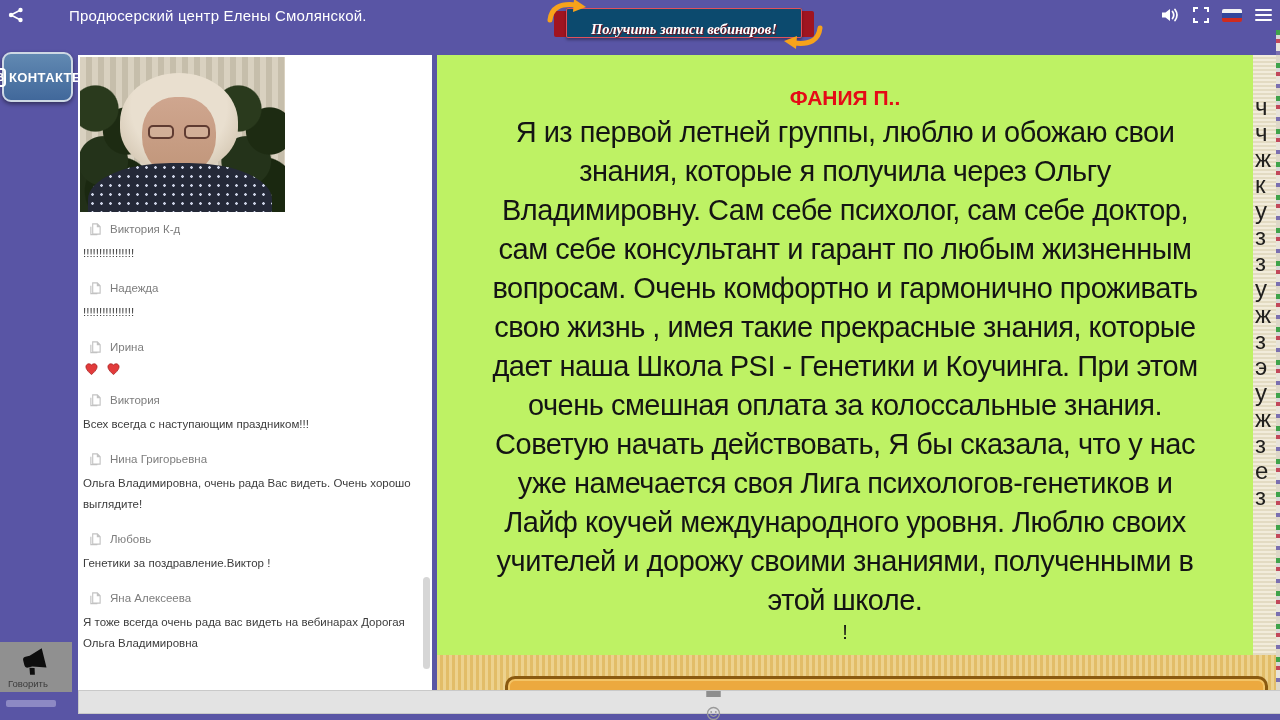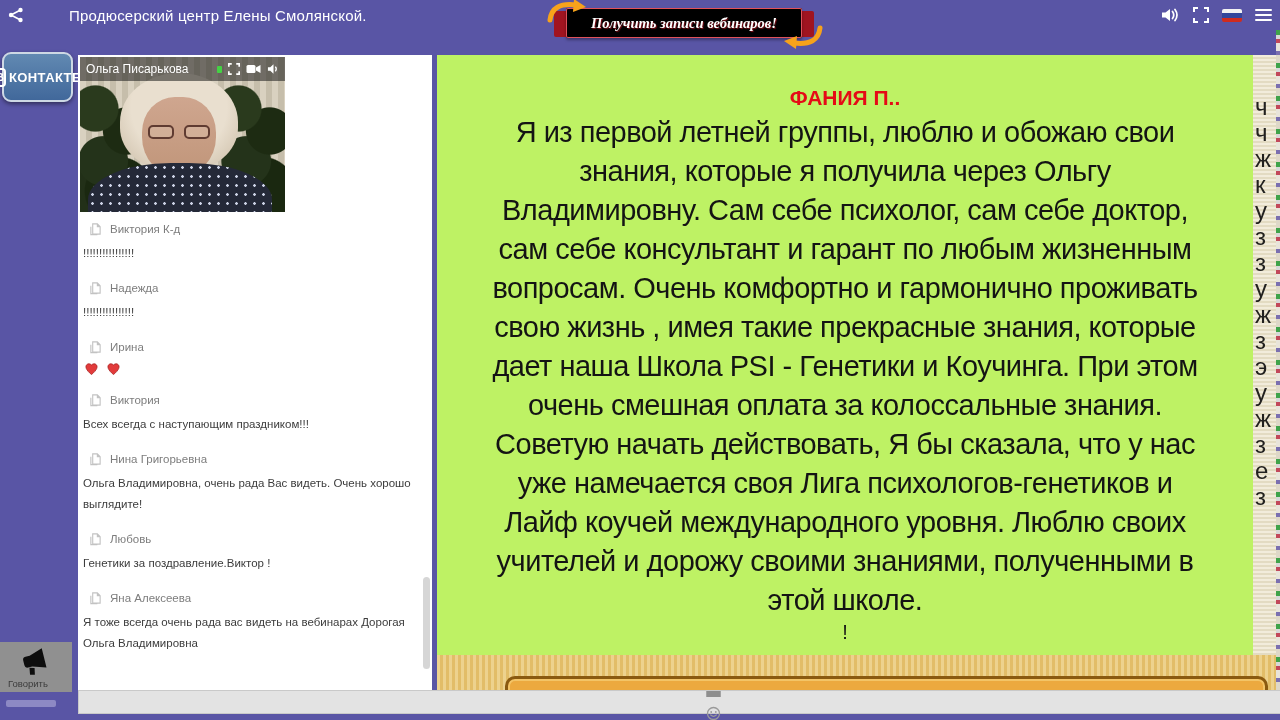--- a/index.html
+++ b/index.html
@@ -15,23 +15,23 @@
   .top-icons{position:absolute;right:8px;top:0;height:30px;display:flex;align-items:center;gap:13px;}
   .flag{width:20px;height:13px;border-radius:2px;
         background:linear-gradient(#f2f2f2 0 33%,#32469b 33% 66%,#cf2b1e 66% 100%);}
   .burger{width:17px;height:12px;display:flex;flex-direction:column;justify-content:space-between;}
   .burger i{height:2px;background:#fff;border-radius:1px;}
 
   
   .promo{left:552px;top:2px;width:264px;height:42px;z-index:6;}
   .promo-tab{position:absolute;top:9px;width:22px;height:26px;background:#a01420;border-radius:2px;}
   .promo-tab.l{left:2px;} .promo-tab.r{right:2px;}
-  .promo-body{position:absolute;left:14px;right:14px;top:6px;bottom:6px;background:#000000;
+  .promo-body{position:absolute;left:14px;right:14px;top:6px;bottom:6px;background:#0c4a6e;
       border-radius:2px;box-shadow:0 2px 3px rgba(0,0,0,.35), inset 0 0 0 1px #e0525c;
-      display:flex;align-items:center;justify-content:center;cursor:pointer;}
+      display:flex;align-items:flex-end;justify-content:center;cursor:pointer;}
   .promo-body span{color:#fff;font-family:"Liberation Serif",serif;font-style:italic;
       font-weight:bold;font-size:14.5px;text-shadow:1px 1px 1px #7e0d16;white-space:nowrap;}
   .promo-arrow{position:absolute;}
 
   
   .vk{left:2px;top:52px;width:71px;height:50px;border-radius:9px;cursor:pointer;
       background:linear-gradient(#6189b2,#41689b);border:2px solid #cdd8e4;
       box-shadow:0 2px 4px rgba(0,0,0,.45);display:flex;align-items:center;justify-content:center;gap:3px;box-sizing:border-box;}
   .vk-b{width:15px;height:15px;border:2px solid #fff;border-radius:4px;color:#fff;
         font-size:11px;font-weight:bold;display:flex;align-items:center;justify-content:center;}
@@ -170,43 +170,20 @@
     <div class="blinds"></div>
     <div class="plant l"></div>
     <div class="plant r"></div>
     <div class="hair"></div>
     <div class="face"></div>
     <div class="glasses">
         <i class="l"></i>
         <i class="r"></i>
       </div>
     <div class="body-shape"></div>
-    <div class="vheader">
-      <span class="vname">Ольга Писарькова</span>
-      <span class="vicons">
-        <span class="dot"></span>
-        <span style="display:flex;">
-          <svg width="12" height="12" viewBox="0 0 16 16">
-            <path d="M1,5 V1 H5 M11,1 H15 V5 M15,11 V15 H11 M5,15 H1 V11" stroke="#fff" stroke-width="2.4" fill="none"></path>
-          </svg>
-        </span>
-        <span style="display:flex;">
-          <svg width="15" height="12" viewBox="0 0 15 12">
-            <rect x="0.5" y="2" width="9" height="8" rx="1.5" fill="#fff"></rect>
-            <path d="M10,4.5 L14.5,2 V10 L10,7.5 Z" fill="#fff"></path>
-          </svg>
-        </span>
-        <span style="display:flex;">
-          <svg width="13" height="12" viewBox="0 0 14 12">
-            <path d="M1,4 h2.5 l3.5,-3 v10 l-3.5,-3 h-2.5 z" fill="#fff"></path>
-            <path d="M9,3.5 q2,2.5 0,5" stroke="#fff" stroke-width="1.4" fill="none"></path>
-          </svg>
-        </span>
-      </span>
-    </div>
   </div>
 
   <div class="messages">
 
     <div class="msg">
       <div class="msg-head">
         <span style="display:flex;">
           <svg width="13" height="14" viewBox="0 0 14 15">
               <path d="M4,2 H9 L12,5 V13 H4 Z M9,2 V5 H12" stroke="#c2c2c2" stroke-width="1.2" fill="none"></path>
               <path d="M2,5 V13.5 H9" stroke="#c2c2c2" stroke-width="1.2" fill="none"></path>

